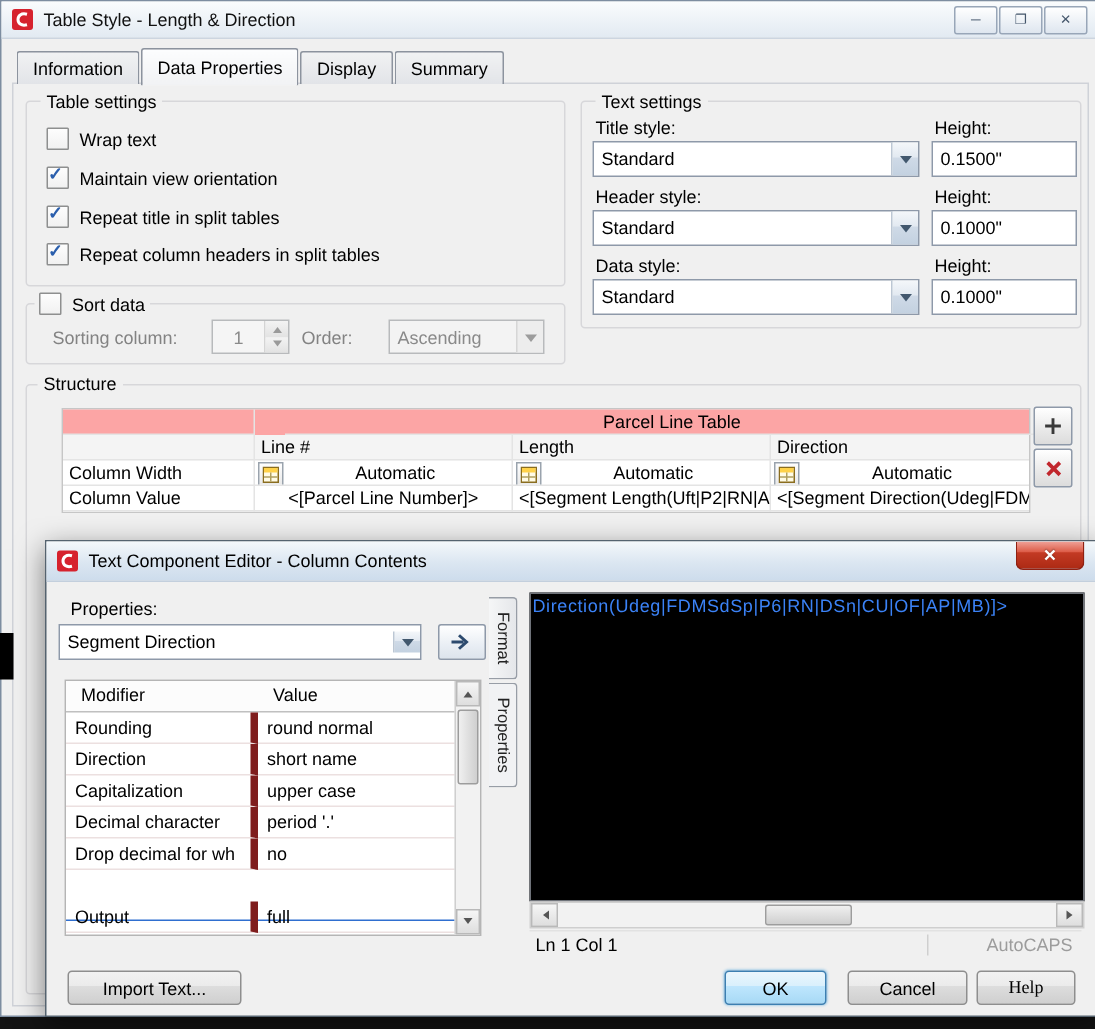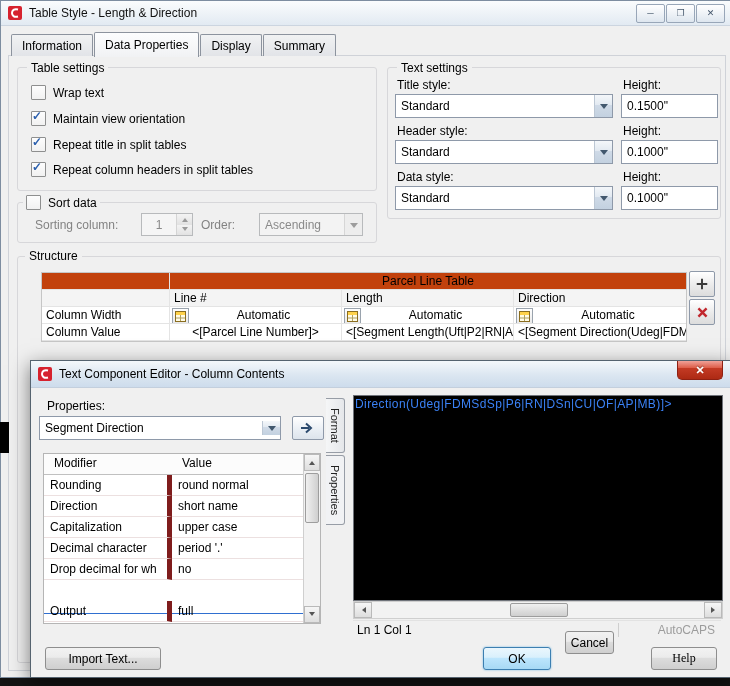--- a/index.html
+++ b/index.html
@@ -55,21 +55,21 @@
   .spinner .sbtns{width:15px;display:flex;flex-direction:column;border-left:1px solid #d4d4d4;}
   .spinner .sbtn{flex:1;display:flex;align-items:center;justify-content:center;background:linear-gradient(#f3f3f3,#e2e2e2);}
   .tri-up-s{width:0;height:0;border:3px solid transparent;border-bottom:4px solid #9a9a9a;margin-bottom:2px;}
   .tri-down-s{width:0;height:0;border:3px solid transparent;border-top:4px solid #9a9a9a;margin-top:2px;}
   .dimlabel{color:#838383;position:absolute;z-index:4;white-space:nowrap;}
   .lbl{position:absolute;z-index:4;white-space:nowrap;}
   
   .stable{position:absolute;left:40px;top:271px;width:644px;background:#fff;
           border:1px solid #c6c6c6;z-index:4;}
   .srow{display:grid;height:17px;line-height:16px;}
-  .srow.title{grid-template-columns:128px 516px;background:#c2410c;}
+  .srow.title{grid-template-columns:128px 516px;background:#fca5a5;gap:20px;}
   .srow.hdr{grid-template-columns:128px 172px 172px 172px;background:#f4f4f4;}
   .srow.data{grid-template-columns:128px 172px 172px 172px;background:#fff;}
   .scell{border-right:1px solid #e4e4e4;border-bottom:1px solid #e4e4e4;overflow:hidden;
          white-space:nowrap;padding:0 4px;position:relative;}
   .scell:last-child{border-right:none;}
   .scell.c{text-align:center;}
   .scell.hascon{padding-left:20px;text-align:center;}
   .wicon{position:absolute;left:2px;top:1px;width:15px;height:15px;border:1px solid #9aa3ad;
          background:linear-gradient(#fefefe,#e8e8e8);display:flex;align-items:center;justify-content:center;}
   .toolbtn{position:absolute;width:24px;height:24px;border:1px solid #8e99a9;border-radius:2px;
@@ -417,17 +417,17 @@
       </span>
   </div>
 
   <div class="statusbar">
     <span class="pos">Ln 1 Col 1</span>
     <span class="caps">AutoCAPS</span>
   </div>
 
   <button class="btn" style="left:14px;top:286px;width:116px;text-align:center;">Import Text...</button>
   <button class="btn default" style="left:452px;top:286px;width:68px;">OK</button>
-  <button class="btn" style="left:534px;top:270px;width:49px;">Cancel</button>
+  <button class="btn" style="left:534px;top:286px;width:80px;">Cancel</button>
   <button class="btn" style="left:620px;top:286px;width:66px;font-family:Liberation Serif, serif;">Help</button>
 </div>
 
 <div class="taskstrip"></div>
 
 </body></html>

